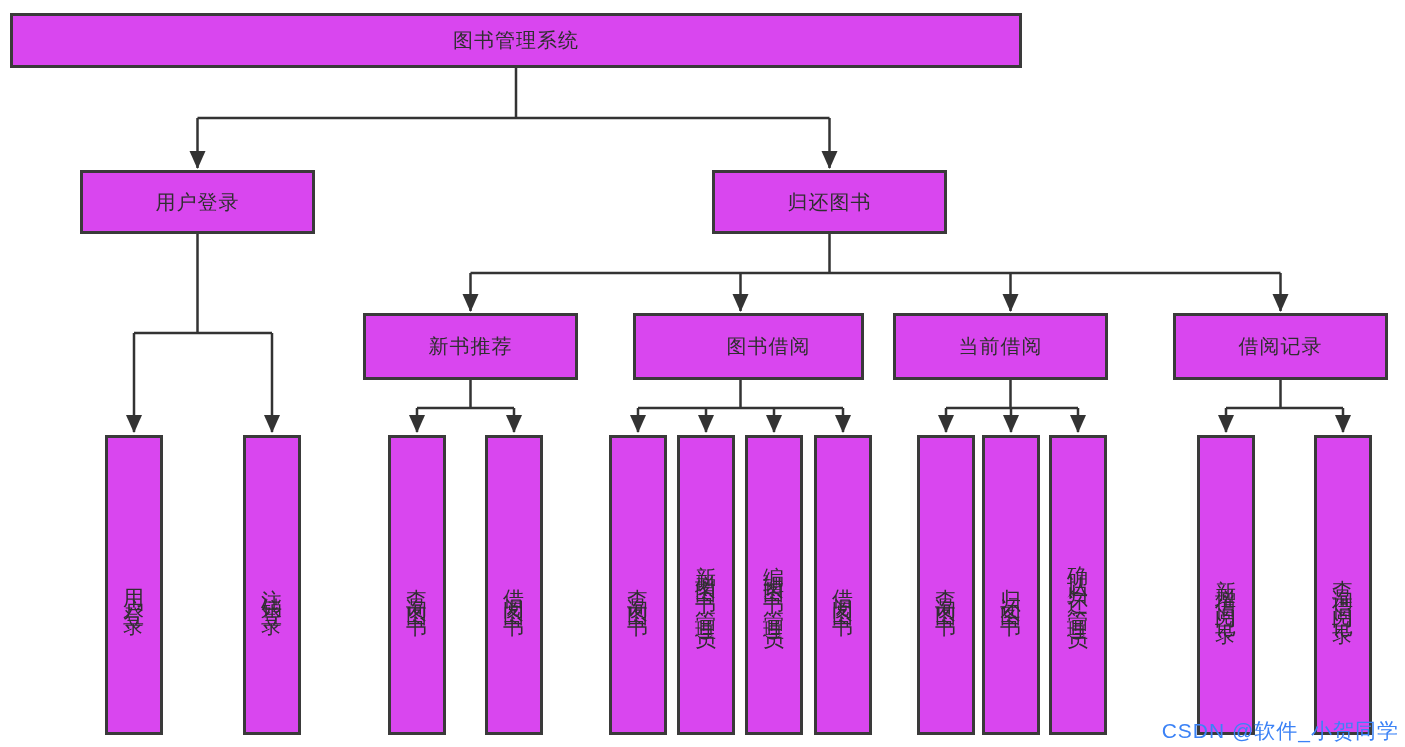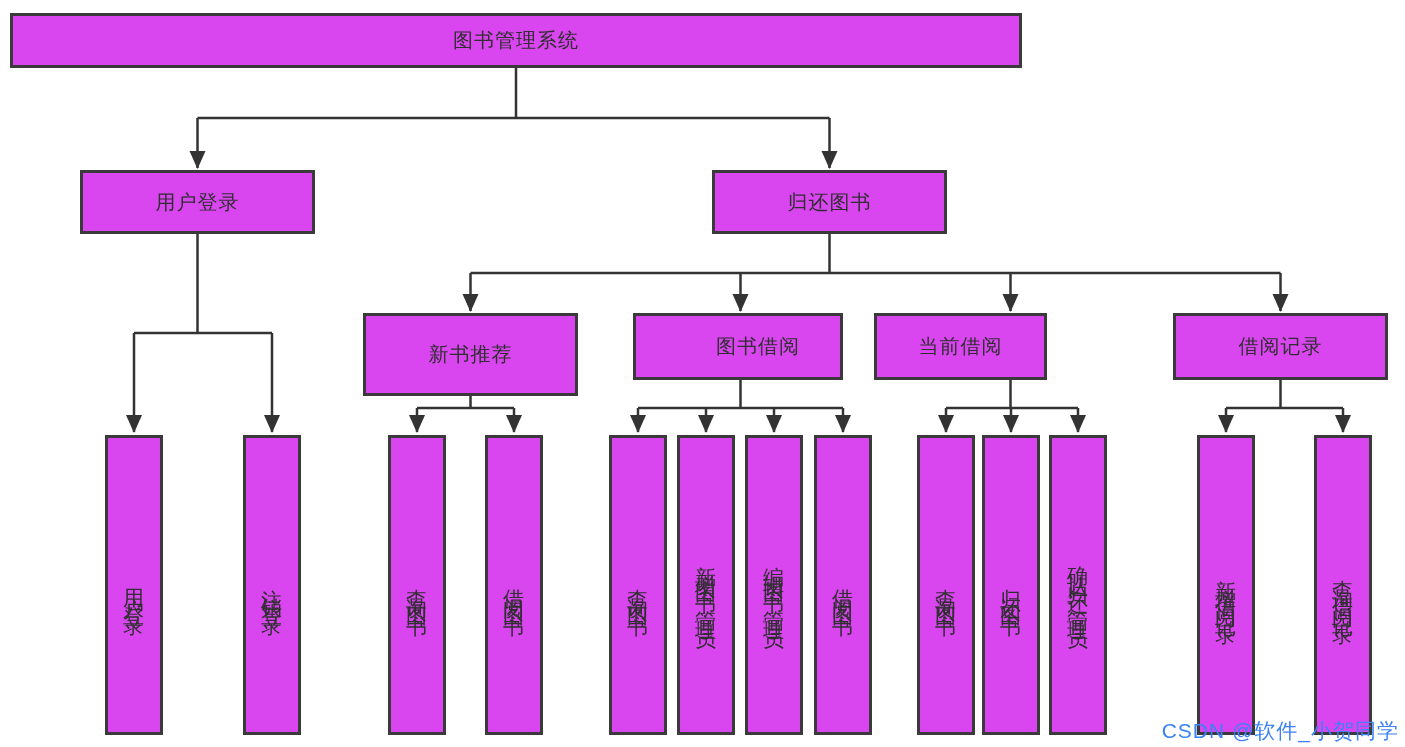--- a/index.html
+++ b/index.html
@@ -45,23 +45,23 @@
     font-size: 21px;
     letter-spacing: 1px;
     color: #3b82f6;
     white-space: nowrap;
     pointer-events: none;
   }
   
   .n-root   { left: 10px;   top: 13px;  width: 1012px; height: 55px; }
   .n-login  { left: 80px;   top: 170px; width: 235px;  height: 64px; }
   .n-mgmt   { left: 712px;  top: 170px; width: 235px;  height: 64px; }
-  .n-rec    { left: 363px;  top: 313px; width: 215px;  height: 83px; }
-  .n-borrow { left: 633px;  top: 313px; width: 210px;  height: 67px; padding-left: 40px; }
-  .n-cur    { left: 874px;  top: 313px; width: 173px;  height: 67px; }
+  .n-rec    { left: 363px;  top: 313px; width: 215px;  height: 67px; }
+  .n-borrow { left: 633px;  top: 313px; width: 231px;  height: 67px; padding-left: 40px; }
+  .n-cur    { left: 893px;  top: 313px; width: 215px;  height: 67px; }
   .n-hist   { left: 1173px; top: 313px; width: 215px;  height: 67px; }
   .leaf { top: 435px; width: 58px; height: 300px; }
   .l-a1 { left: 105px; }  .l-a2 { left: 243px; }
   .l-b1 { left: 388px; }  .l-b2 { left: 485px; }
   .l-c1 { left: 609px; }  .l-c2 { left: 677px; }  .l-c3 { left: 745px; }  .l-c4 { left: 814px; }
   .l-d1 { left: 917px; }  .l-d2 { left: 982px; }  .l-d3 { left: 1049px; }
   .l-e1 { left: 1197px; } .l-e2 { left: 1314px; }
 </style>
 </head>
 <body>

